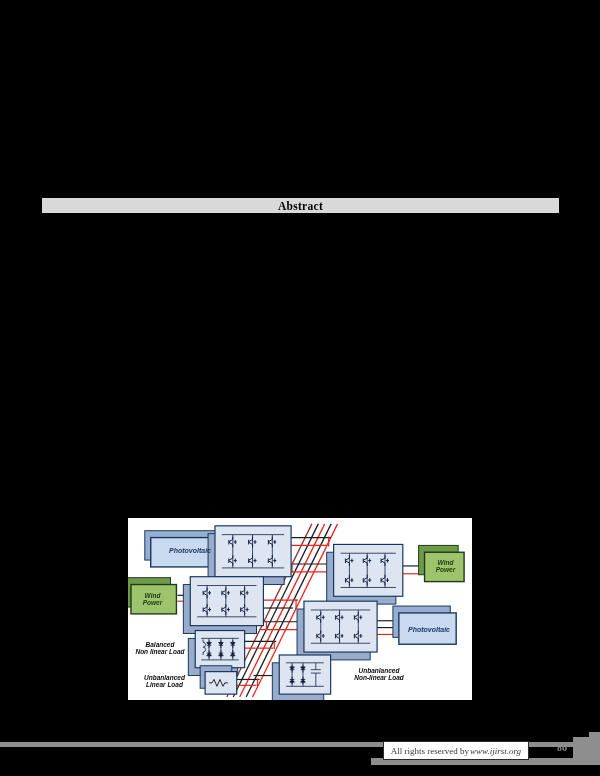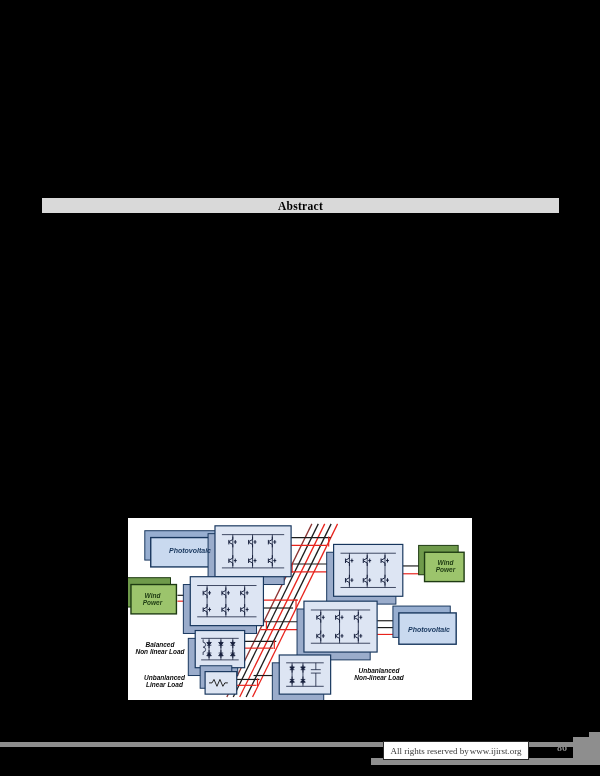--- a/index.html
+++ b/index.html
@@ -21,21 +21,21 @@
   .lbl-green{color:#1d3a12;font-size:6.5px;}
   .lbl-load{color:#0a0a0a;font-size:6.5px;}
   
   .footer-rule{position:absolute;left:0;top:742px;width:600px;height:5px;background:#8e8e8e;}
   .footer-band{position:absolute;left:371px;top:758px;width:229px;height:7px;background:#8e8e8e;}
   .footer-col{position:absolute;left:573px;top:737px;width:27px;height:28px;background:#8e8e8e;}
   .footer-stub{position:absolute;left:589px;top:732px;width:11px;height:6px;background:#8e8e8e;}
   .rights-box{position:absolute;left:383px;top:741px;width:144px;height:17px;background:#ffffff;
         border:1px solid #2a2a2a;display:flex;align-items:center;justify-content:center;
         font-size:9px;color:#3a3a3a;white-space:nowrap;}
-  .rights-box .site{margin-left:1px;}
+  .rights-box .site{font-style:italic;margin-left:1px;}
   .page-number{position:absolute;left:548px;top:742px;width:28px;height:14px;
         color:#8e8e8e;font-weight:bold;font-size:10px;text-align:center;}
 </style>
 </head>
 <body>
 
 <div class="page">
 
   <div class="abstract-bar">
     <span>Abstract</span>

